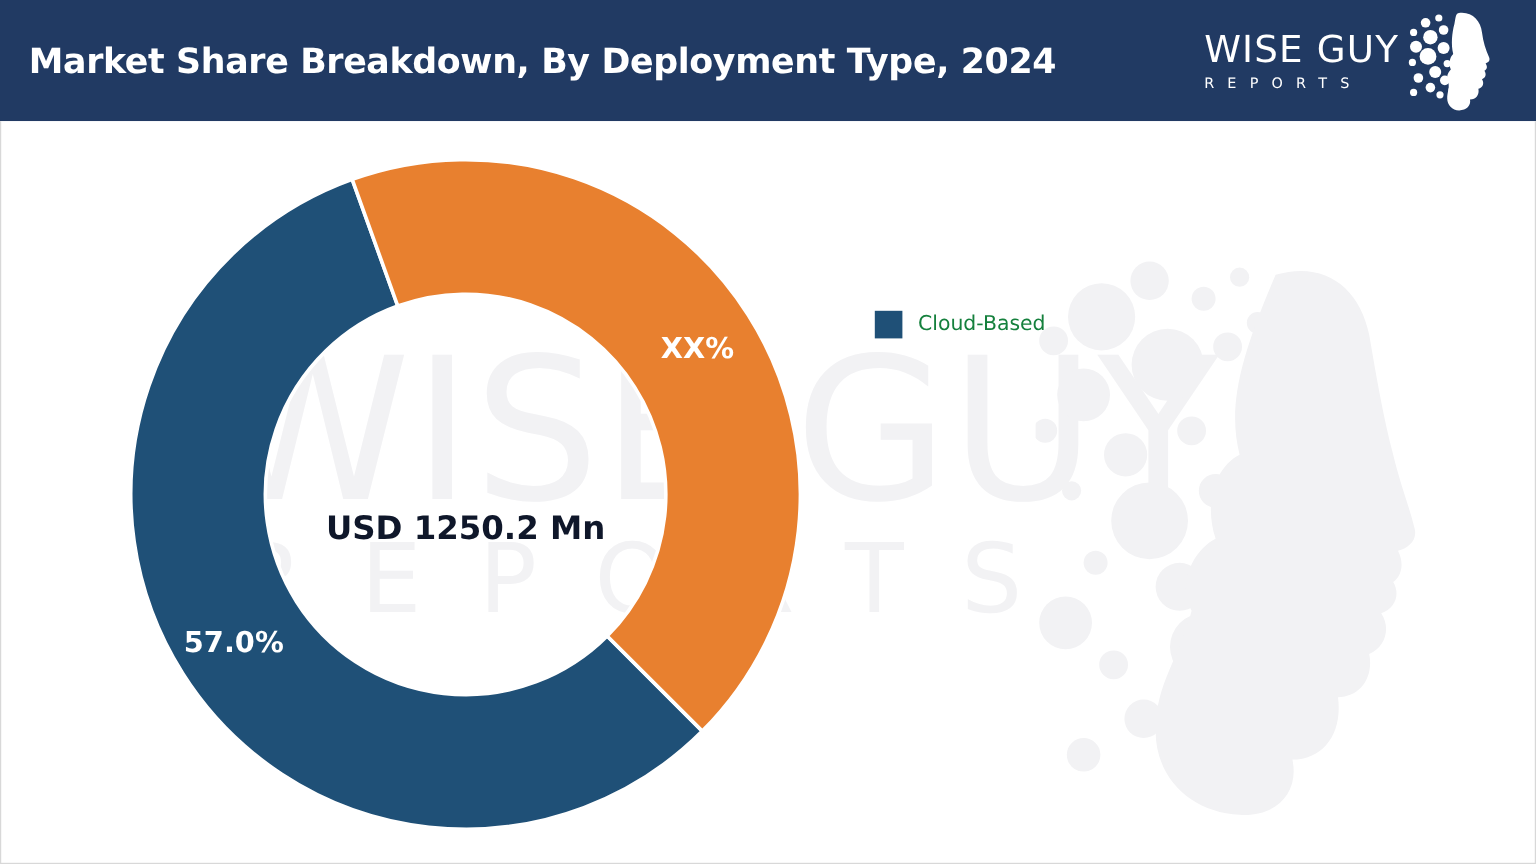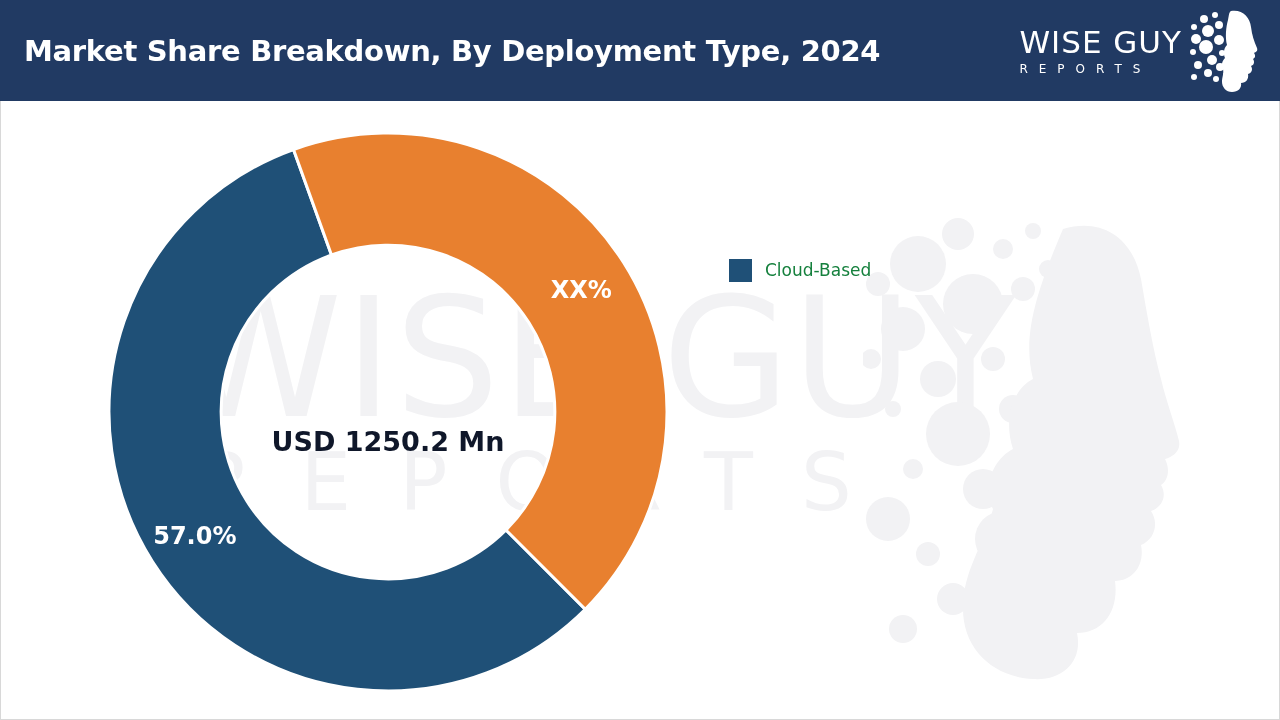--- a/index.html
+++ b/index.html
@@ -3,21 +3,21 @@
 <meta charset="utf-8">
 <style>
   * { margin:0; padding:0; box-sizing:border-box; }
   html,body { width:1280px; height:720px; overflow:hidden; background:#fff;
               font-family:"DejaVu Sans","Liberation Sans",sans-serif; }
 
   
   .header {
     position:absolute; left:0; top:0; width:1280px; height:101px;
     background:#213A63; display:flex; align-items:center; justify-content:space-between;
-    padding:0 18px 0 24px;
+    padding:0 34px 0 24px;
   }
   .header-title { color:#fff; font-size:29px; font-weight:bold; letter-spacing:-0.3px; }
   .logo { display:flex; align-items:center; gap:2px; }
   .logo-text { display:flex; flex-direction:column; align-items:flex-start; }
   .logo-line1 { color:#fff; font-size:31px; font-weight:normal; letter-spacing:1px; line-height:34px; }
   .logo-line2 { color:#fff; font-size:12px; font-weight:normal; letter-spacing:11px; line-height:16px; margin-top:2px; }
 
   
   .content {
     position:absolute; left:0; top:101px; width:1280px; height:619px;

